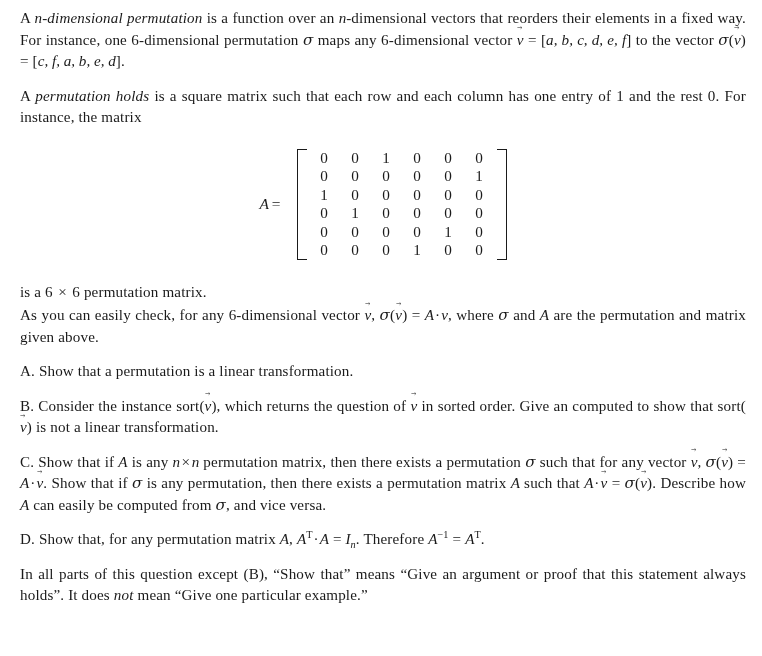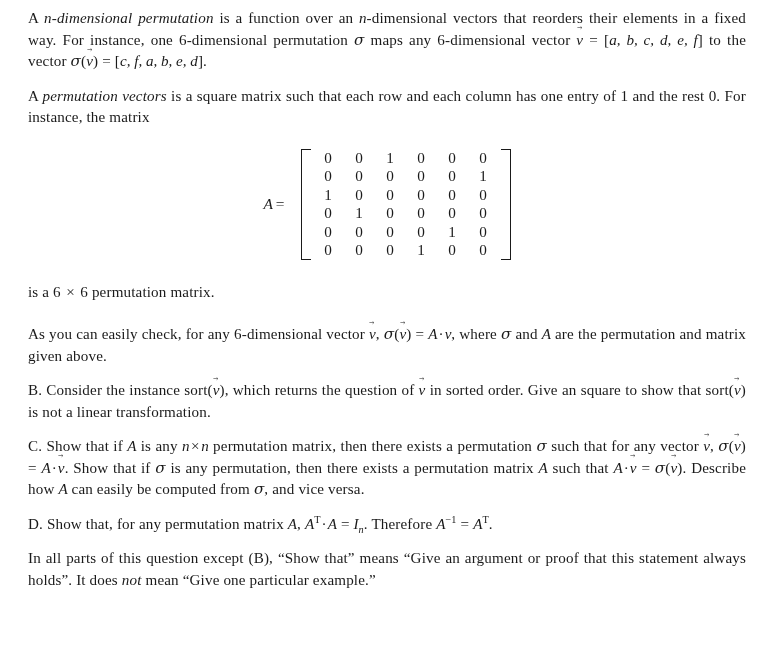--- a/index.html
+++ b/index.html
@@ -13,34 +13,34 @@
     font-family: "Liberation Serif", "DejaVu Serif", serif;
     color: #1a1a1a;
     overflow: hidden;
   }
 
   #page {
     position: relative;
     width: 762px;
     height: 646px;
     box-sizing: border-box;
-    padding: 8px 16px 0 28px;
+    padding: 8px 16px 0 20px;
   }
 
   .para {
     font-size: 15.1px;
     line-height: 21.5px;
     text-align: justify;
     text-justify: inter-word;
     margin: 0 0 13px 0;
     letter-spacing: 0.01em;
   }
   .para:last-child { margin-bottom: 17px; }
 
-  .tight { margin-bottom: 21px; }
+  .tight { margin-bottom: 2px; }
 
   i, .it { font-style: italic; }
 
   
   .m {
     font-family: "Liberation Serif", "DejaVu Serif", serif;
     font-style: italic;
     letter-spacing: 0;
   }
   .mr { font-style: normal; }
@@ -120,21 +120,21 @@
 </head>
 <body>
 
 <div id="page">
 
   <p class="para">
     <span>A </span><i class="it">n-dimensional permutation</i><span> is a function over an </span><span class="m">n</span><span>-dimensional vectors that reorders their elements in a fixed way.  For instance, one 6-dimensional permutation </span><span class="sym">σ</span><span> maps any 6-dimensional vector </span><span class="vec">v</span><span class="mr"> = [</span><span class="m">a, b, c, d, e, f</span><span>] to the vector </span><span class="sym">σ</span><span class="mr">(</span><span class="vec">v</span><span class="mr">) = [</span><span class="m">c, f, a, b, e, d</span><span class="mr">].</span>
   </p>
 
   <p class="para">
-    <span>A </span><i class="it">permutation vectors</i><span> is a square matrix such that each row and each column has one entry of 1 and the rest 0.  For instance, the matrix</span>
+    <span>A </span><i class="it">permutation holds</i><span> is a square matrix such that each row and each column has one entry of 1 and the rest 0.  For instance, the matrix</span>
   </p>
 
   <div class="matrix-block">
     <span class="mat-label"><span>A</span><span class="eqs">=</span></span>
     <span class="bracket-wrap">
       <span class="brk left"></span>
       <table class="matrix">
         <tbody>
           <tr>
             <td>0</td>
@@ -191,23 +191,26 @@
   </div>
 
   <p class="para tight">
     <span>is a 6 </span><span class="times">×</span><span> 6 permutation matrix.</span>
   </p>
 
   <p class="para">
     <span>As you can easily check, for any 6-dimensional vector </span><span class="vec">v</span><span>, </span><span class="sym">σ</span><span class="mr">(</span><span class="vec">v</span><span class="mr">) = </span><span class="m">A</span><span class="op">·</span><span class="m">v</span><span>, where </span><span class="sym">σ</span><span> and </span><span class="m">A</span><span> are the permutation and matrix given above.</span>
   </p>
 
-
-  <p class="para">
-    <span>B.</span><span> Consider the instance sort(</span><span class="vec">v</span><span>), which returns the question of </span><span class="vec">v</span><span> in sorted order.  Give an square to show that sort(</span><span class="vec">v</span><span>) is not a linear transformation.</span>
+  <p class="para">
+    <span>A.</span><span> Show that a permutation is a linear transformation.</span>
+  </p>
+
+  <p class="para">
+    <span>B.</span><span> Consider the instance sort(</span><span class="vec">v</span><span>), which returns the question of </span><span class="vec">v</span><span> in sorted order.  Give an computed to show that sort(</span><span class="vec">v</span><span>) is not a linear transformation.</span>
   </p>
 
   <p class="para">
     <span>C.</span><span> Show that if </span><span class="m">A</span><span> is any </span><span class="m">n</span><span class="times">×</span><span class="m">n</span><span> permutation matrix, then there exists a permutation </span><span class="sym">σ</span><span> such that for any vector </span><span class="vec">v</span><span>, </span><span class="sym">σ</span><span class="mr">(</span><span class="vec">v</span><span class="mr">) = </span><span class="m">A</span><span class="op">·</span><span class="vec">v</span><span>.  Show that if </span><span class="sym">σ</span><span> is any permutation, then there exists a permutation matrix </span><span class="m">A</span><span> such that </span><span class="m">A</span><span class="op">·</span><span class="vec">v</span><span class="mr"> = </span><span class="sym">σ</span><span class="mr">(</span><span class="vec">v</span><span>).  Describe how </span><span class="m">A</span><span> can easily be computed from </span><span class="sym">σ</span><span>, and vice versa.</span>
   </p>
 
   <p class="para">
     <span>D.</span><span> Show that, for any permutation matrix </span><span class="m">A</span><span>, </span><span class="m">A</span><sup class="sp">T</sup><span class="op">·</span><span class="m">A</span><span class="mr"> = </span><span class="m">I</span><sub class="sb">n</sub><span>.  Therefore </span><span class="m">A</span><sup class="sp">−1</sup><span class="mr"> = </span><span class="m">A</span><sup class="sp">T</sup><span>.</span>
   </p>
 

